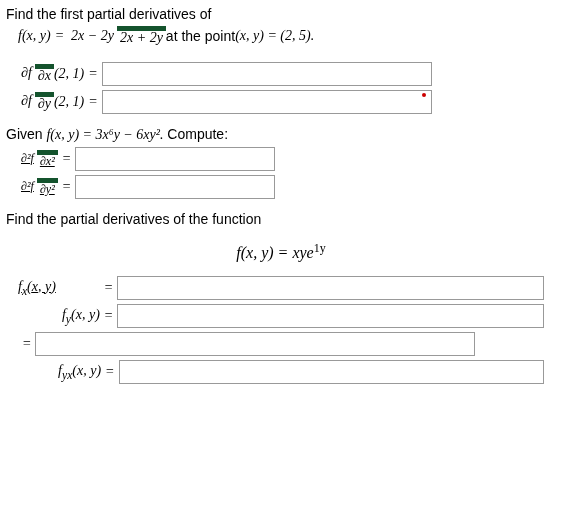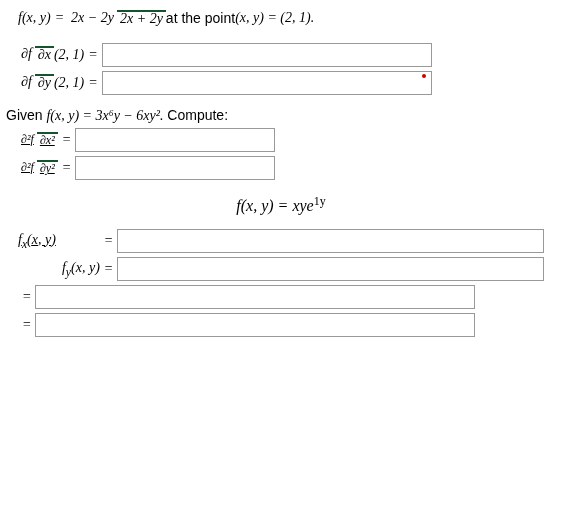--- a/index.html
+++ b/index.html
@@ -32,21 +32,21 @@
     align-items: center;
     vertical-align: middle;
     font-style: italic;
     line-height: 1.05;
     font-family: "Times New Roman", serif;
   }
   .frac .num {
     padding: 0 3px;
   }
   .frac .den {
-    border-top: 2px solid #14532d;
+    border-top: 5px solid #14532d;
     padding: 0 3px;
   }
   .math {
     font-family: "Times New Roman", serif;
     font-style: italic;
   }
   .rm {
     font-style: normal;
   }
   input.answer {
@@ -64,29 +64,30 @@
   .full  { width: 448px; }
   .reddot {
     width:4px; height:4px; background:#c00; border-radius:50%;
     margin-left:-10px; margin-top:-14px;
   }
 </style>
 </head>
 <body>
 
 <div class="block">
+  <div class="prompt">Find the first partial derivatives of</div>
   <div class="row">
     <span class="math">f(x, y)</span>
     <span class="math eq">=</span>
     <span class="frac">
       <span class="num">2x − 2y</span>
       <span class="den">2x + 2y</span>
     </span>
     <span> at the point </span>
-    <span class="math">(x, y) = (2, 1).</span>
+    <span class="math">(x, y) = (2, 5).</span>
   </div>
 
   <div style="height:8px"></div>
 
   <div class="row">
     <span class="frac">
       <span class="num">∂f</span>
       <span class="den">∂x</span>
     </span>
     <span class="math">(2, 1)</span>
@@ -126,20 +127,21 @@
     <span class="frac small-frac">
       <span class="num">∂²f</span>
       <span class="den">∂y²</span>
     </span>
     <span class="math eq">=</span>
     <input class="answer wide" style="">
   </div>
 </div>
 
 <div class="block">
+  <div class="prompt">Find the partial derivatives of the function</div>
 
   <div class="row" style="justify-content:center; margin:14px 0;align-items:center;">
     <span class="math" style="font-size:16px;">
       <span>f(x, y) = xye</span><span class="sup rm">1y</span>
     </span>
   </div>
 
   <div class="row">
     <span class="math label" style="width:86px; text-align:left;text-decoration:underline;"><i>f<sub>x</sub></i>(<i>x</i>, <i>y</i>)</span>
     <span class="math eq">=</span>
@@ -148,16 +150,17 @@
   <div class="row">
     <span class="math label" style="width:86px; text-align:right;"><i>f<sub>y</sub></i>(<i>x</i>, <i>y</i>)</span>
     <span class="math eq">=</span>
     <input class="answer full" style="">
   </div>
   <div class="row">
     <span class="math eq">=</span>
     <input class="answer" style="width: 440px;">
   </div>
   <div class="row">
+    <span class="math label" style="width:86px; text-align:right;"><i>f<sub>yx</sub></i>(<i>x</i>, <i>y</i>)</span>
     <span class="math eq">=</span>
     <input class="answer" style="width: 440px;">
   </div>
 </div>
 
 </body></html>

